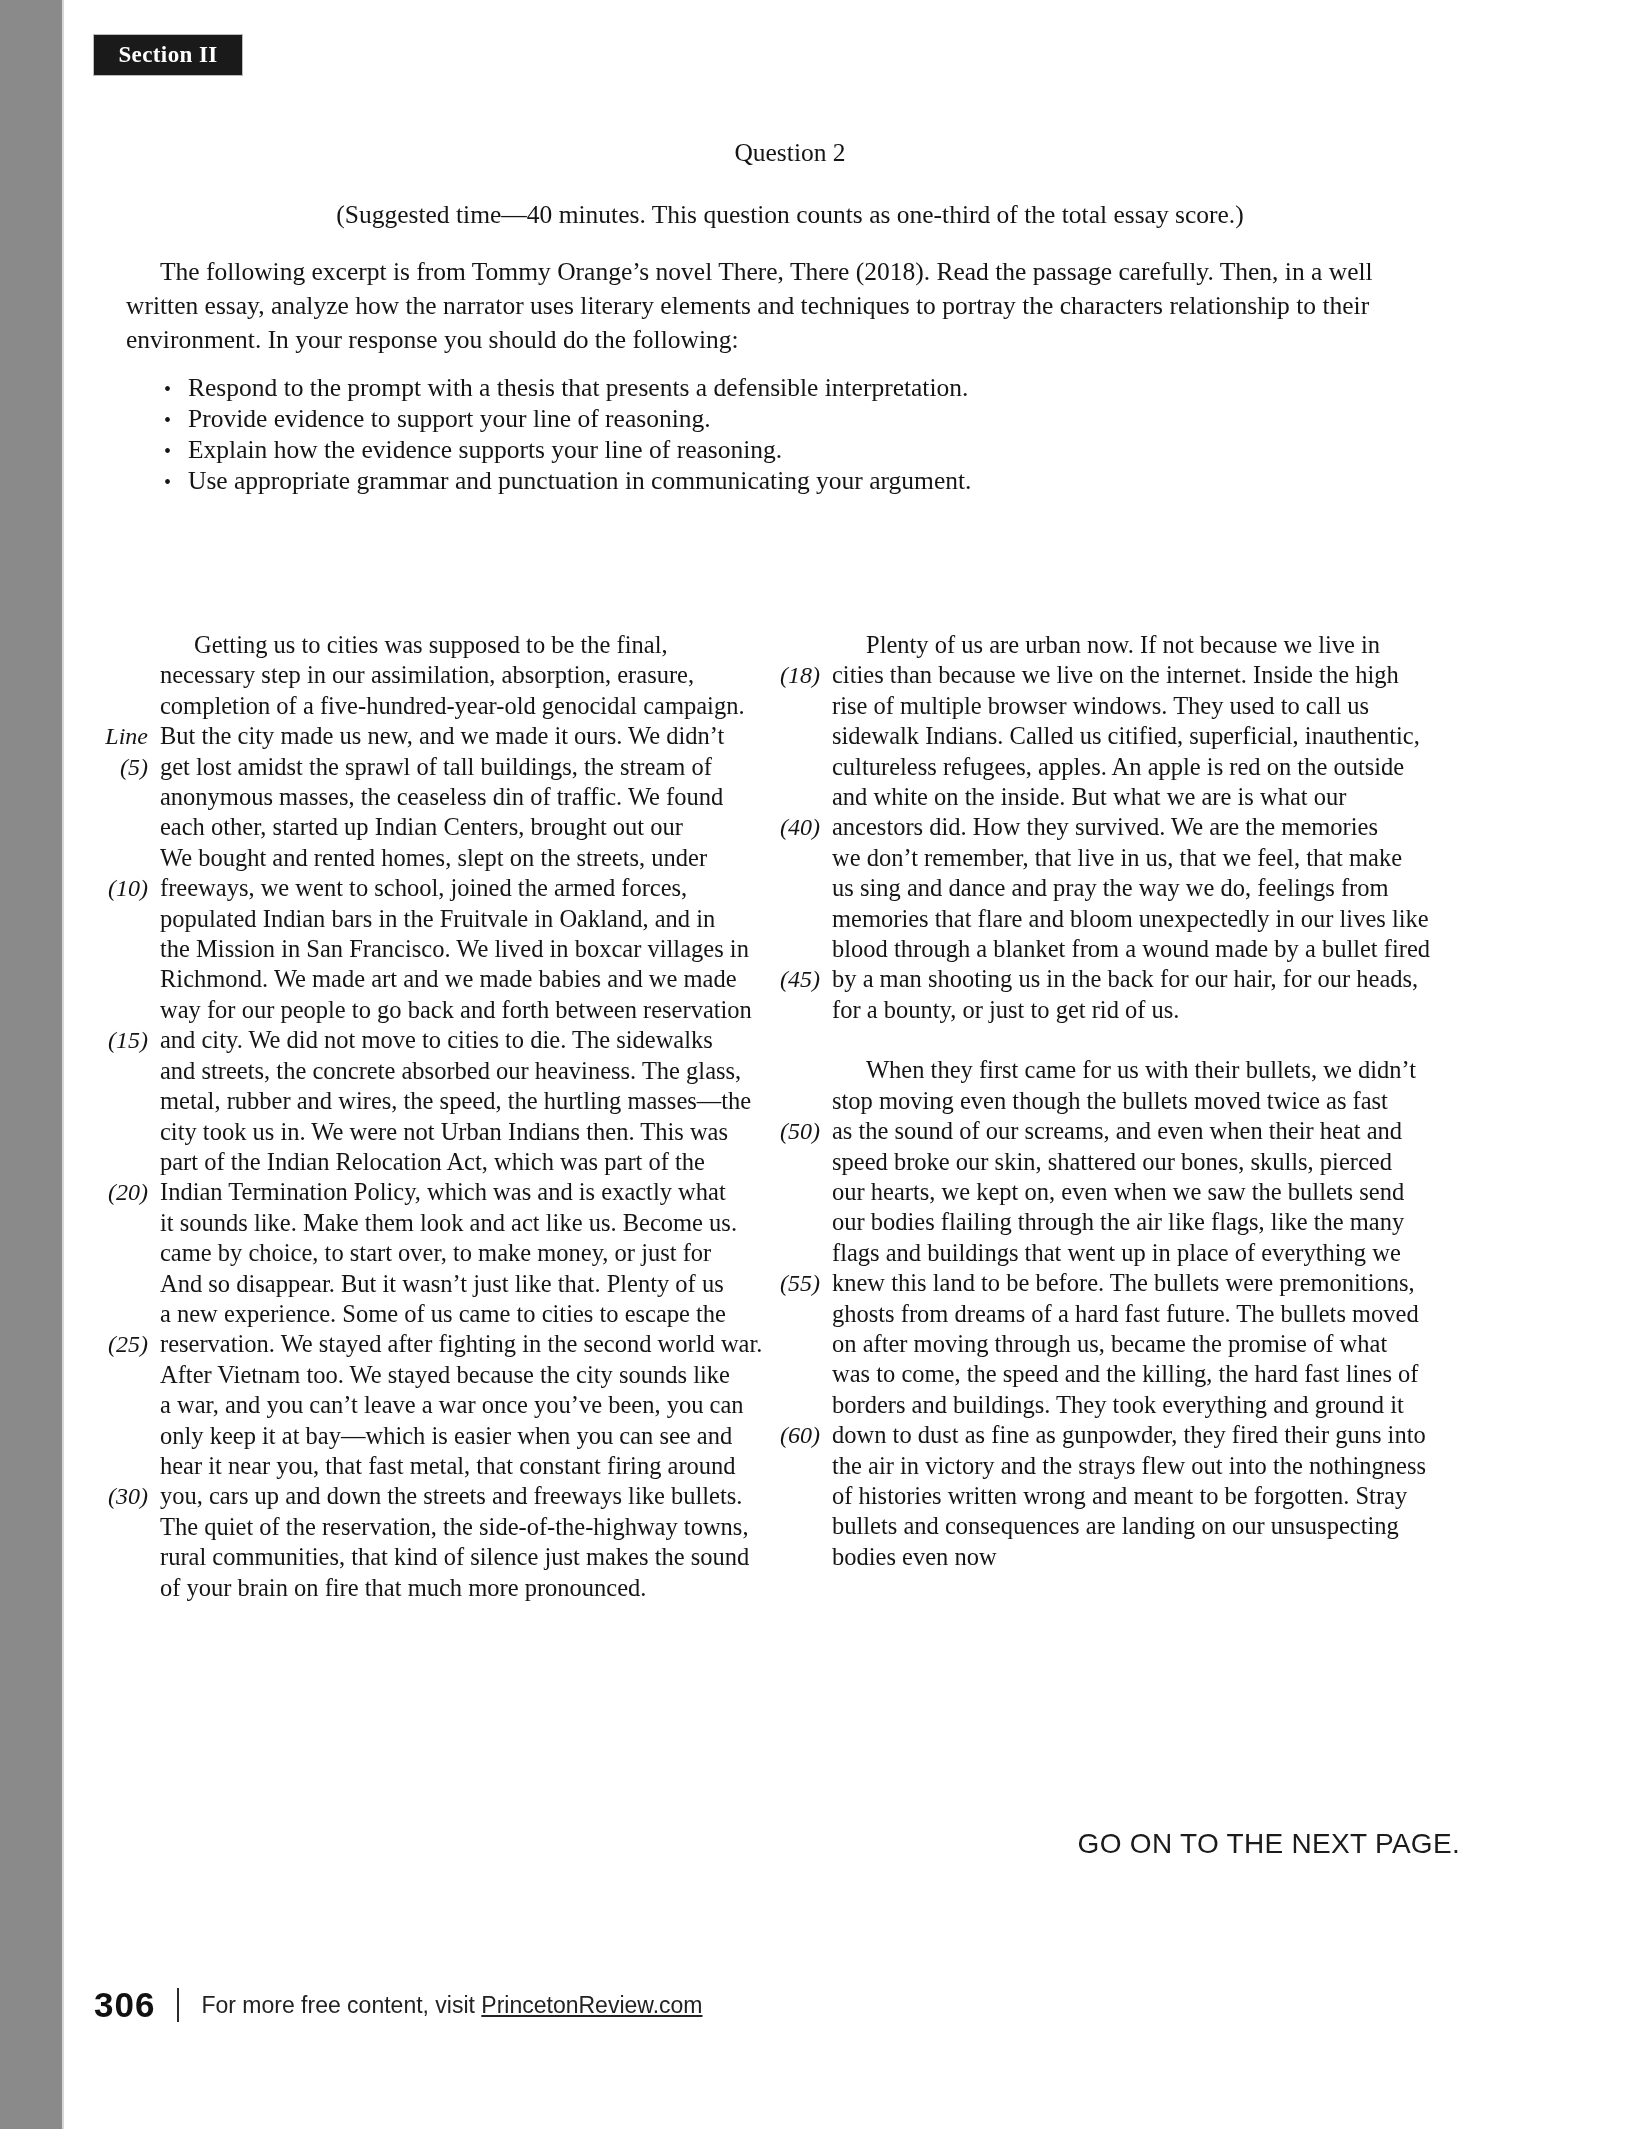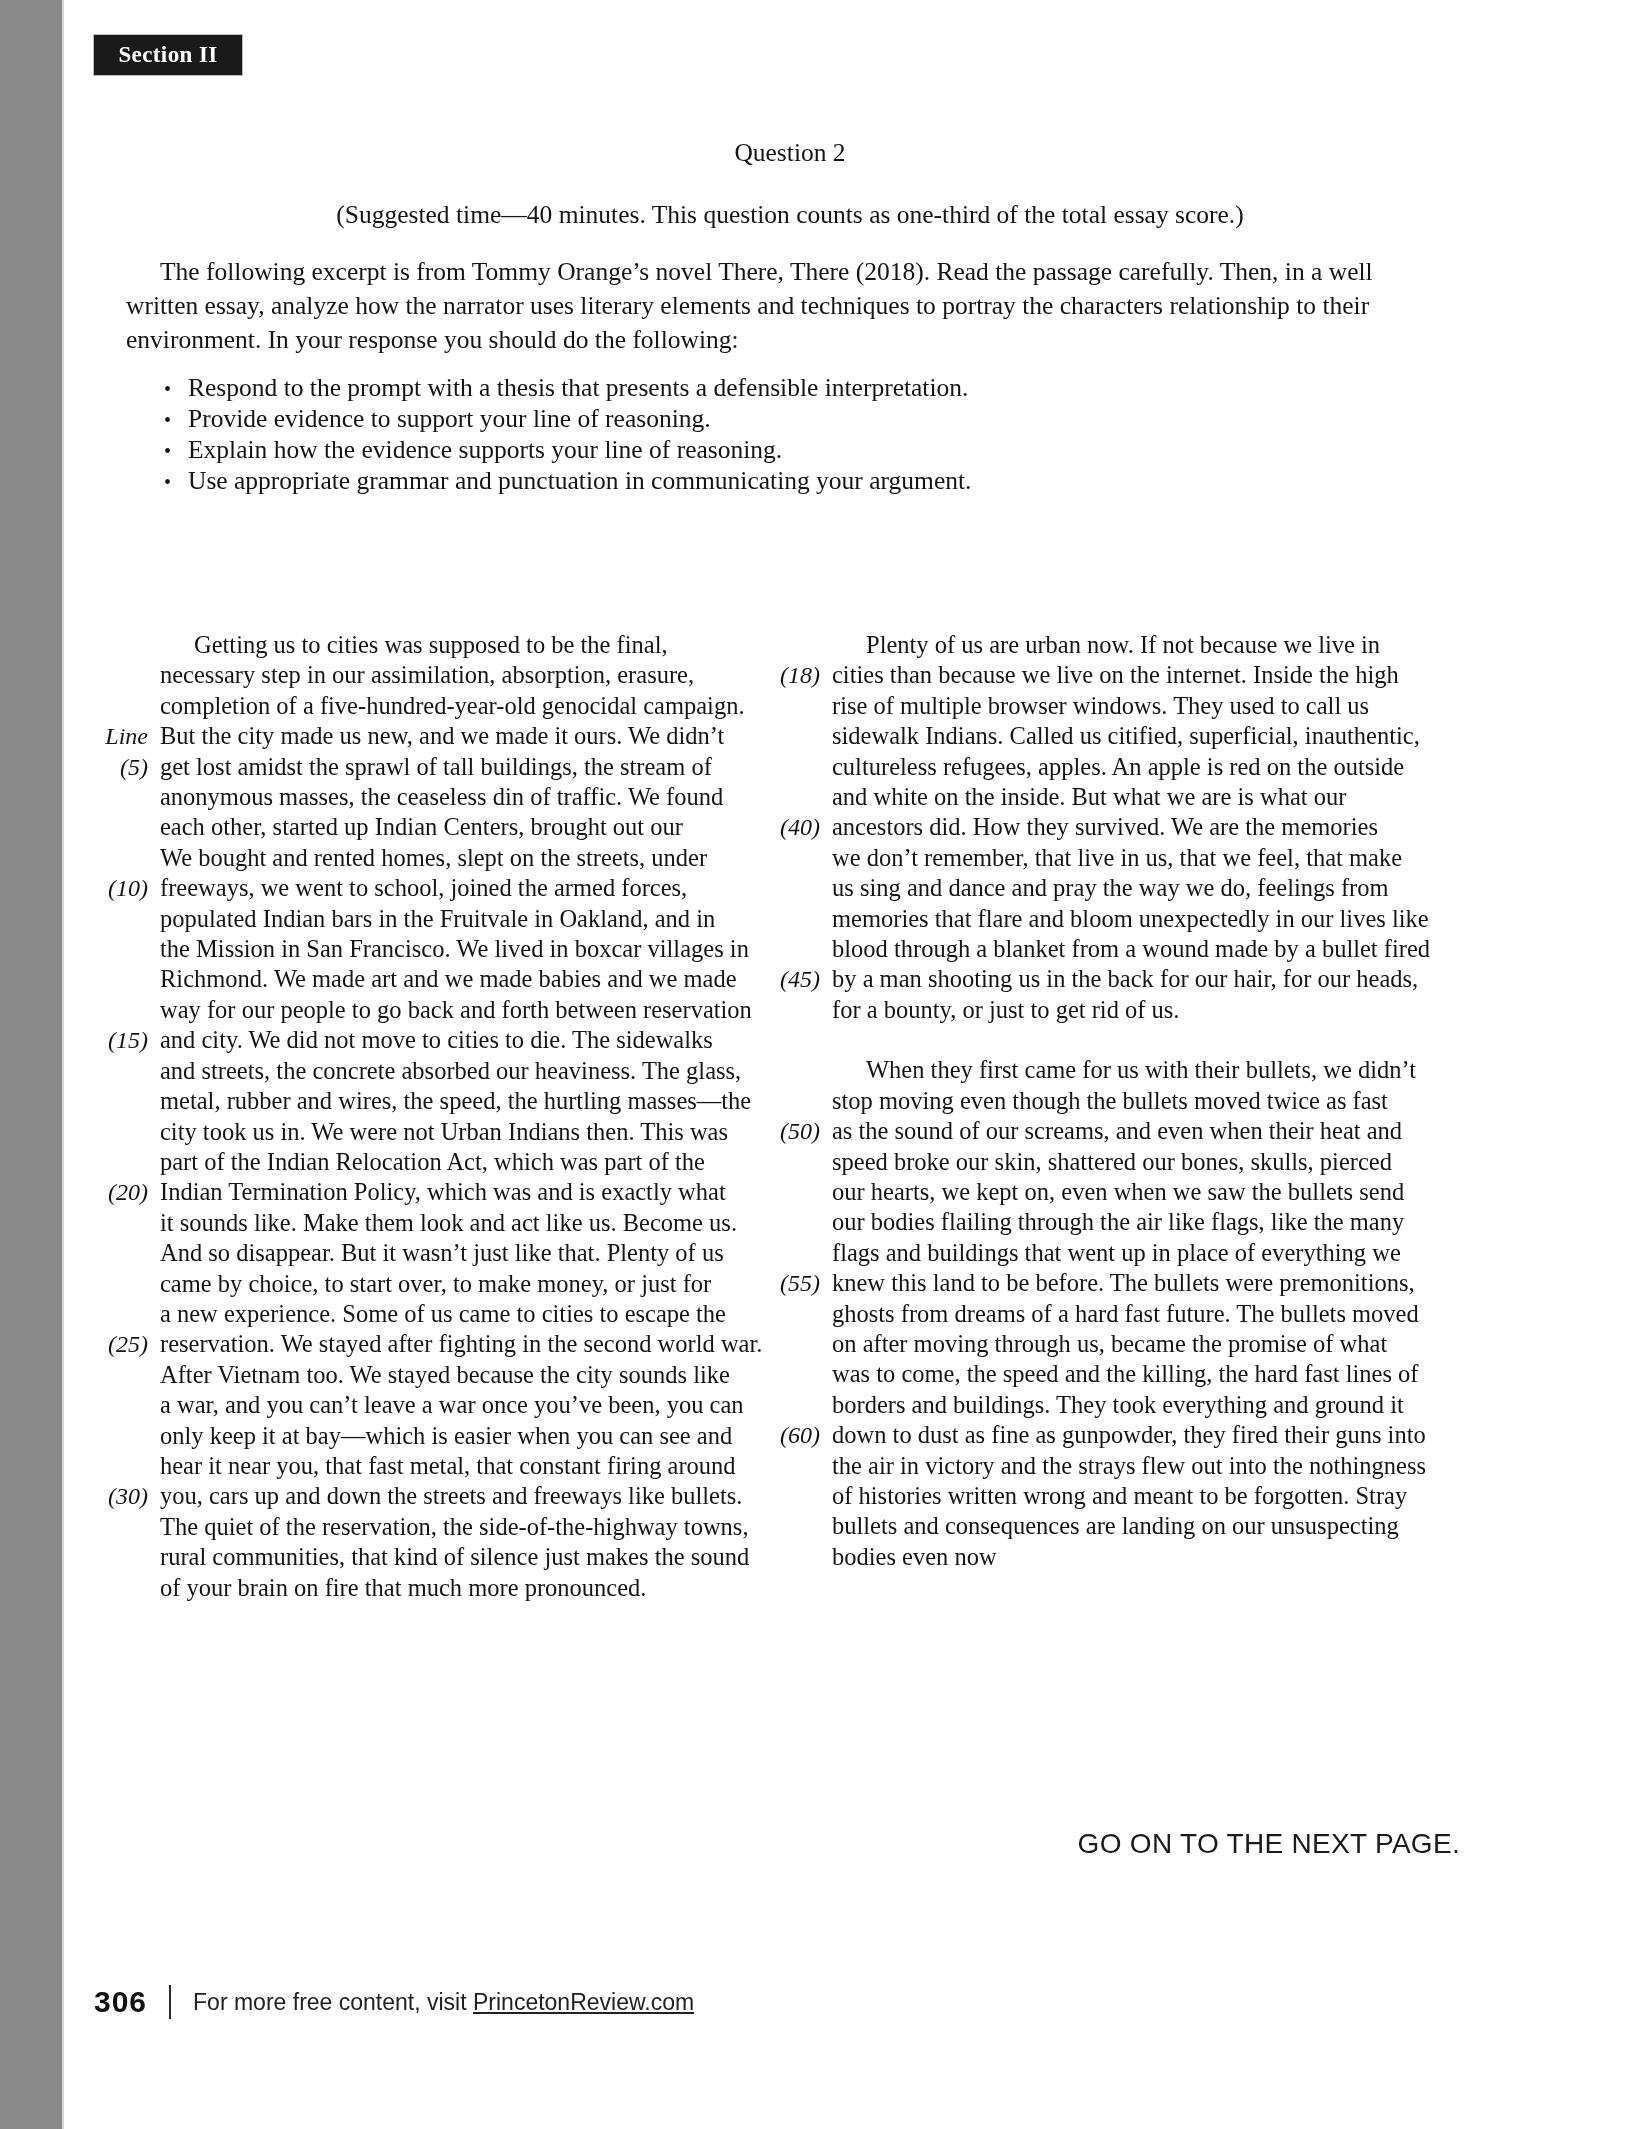--- a/index.html
+++ b/index.html
@@ -157,21 +157,21 @@
   
   #footer {
     position: absolute;
     left: 94px;
     top: 1985px;
     display: flex;
     align-items: center;
     font-family: "Liberation Sans", sans-serif;
   }
   #footer-page-number {
-    font-size: 30px;
+    font-size: 35px;
     font-weight: bold;
     letter-spacing: 1px;
     color: #111;
   }
   #footer-rule {
     width: 2px;
     height: 34px;
     background: #2b2b2b;
     margin: 0 22px;
   }
@@ -300,25 +300,25 @@
         <div class="pline">
           <span class="lnum">(20)</span>
           <span class="ltext">Indian Termination Policy, which was and is exactly what</span>
         </div>
         <div class="pline">
           <span class="lnum"></span>
           <span class="ltext">it sounds like. Make them look and act like us. Become us.</span>
         </div>
         <div class="pline">
           <span class="lnum"></span>
+          <span class="ltext">came by choice, to start over, to make money, or just for</span>
+        </div>
+        <div class="pline">
+          <span class="lnum"></span>
           <span class="ltext">And so disappear. But it wasn’t just like that. Plenty of us</span>
-        </div>
-        <div class="pline">
-          <span class="lnum"></span>
-          <span class="ltext">came by choice, to start over, to make money, or just for</span>
         </div>
         <div class="pline">
           <span class="lnum"></span>
           <span class="ltext">a new experience. Some of us came to cities to escape the</span>
         </div>
         <div class="pline">
           <span class="lnum">(25)</span>
           <span class="ltext">reservation. We stayed after fighting in the second world war.</span>
         </div>
         <div class="pline">

